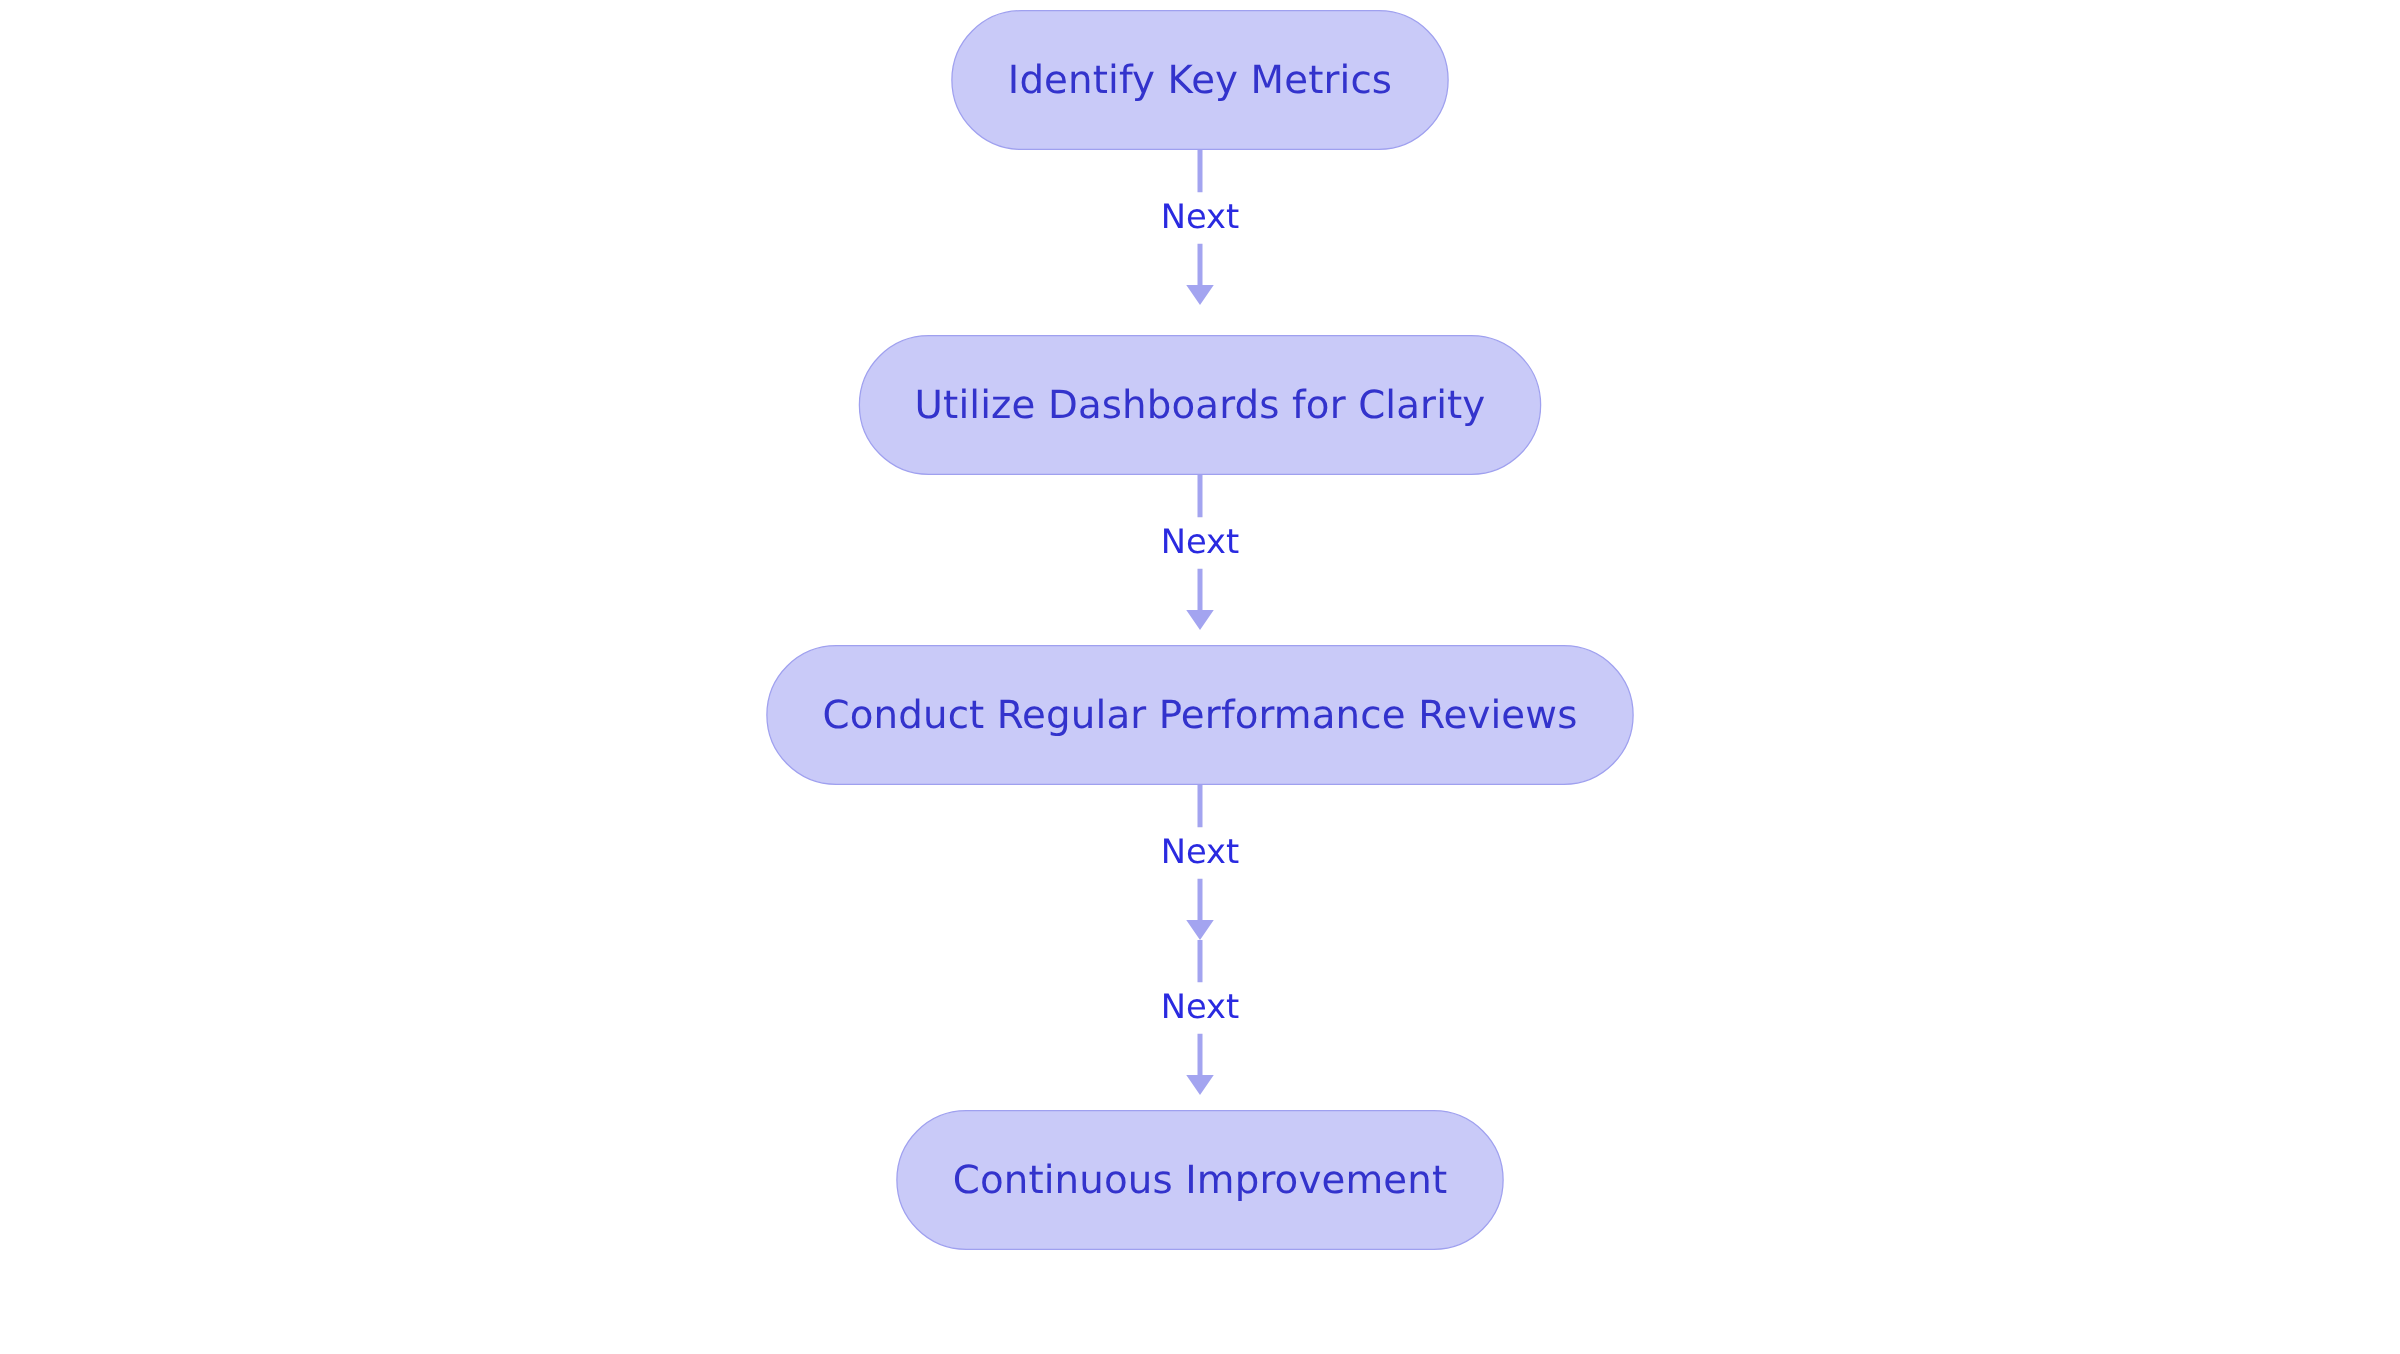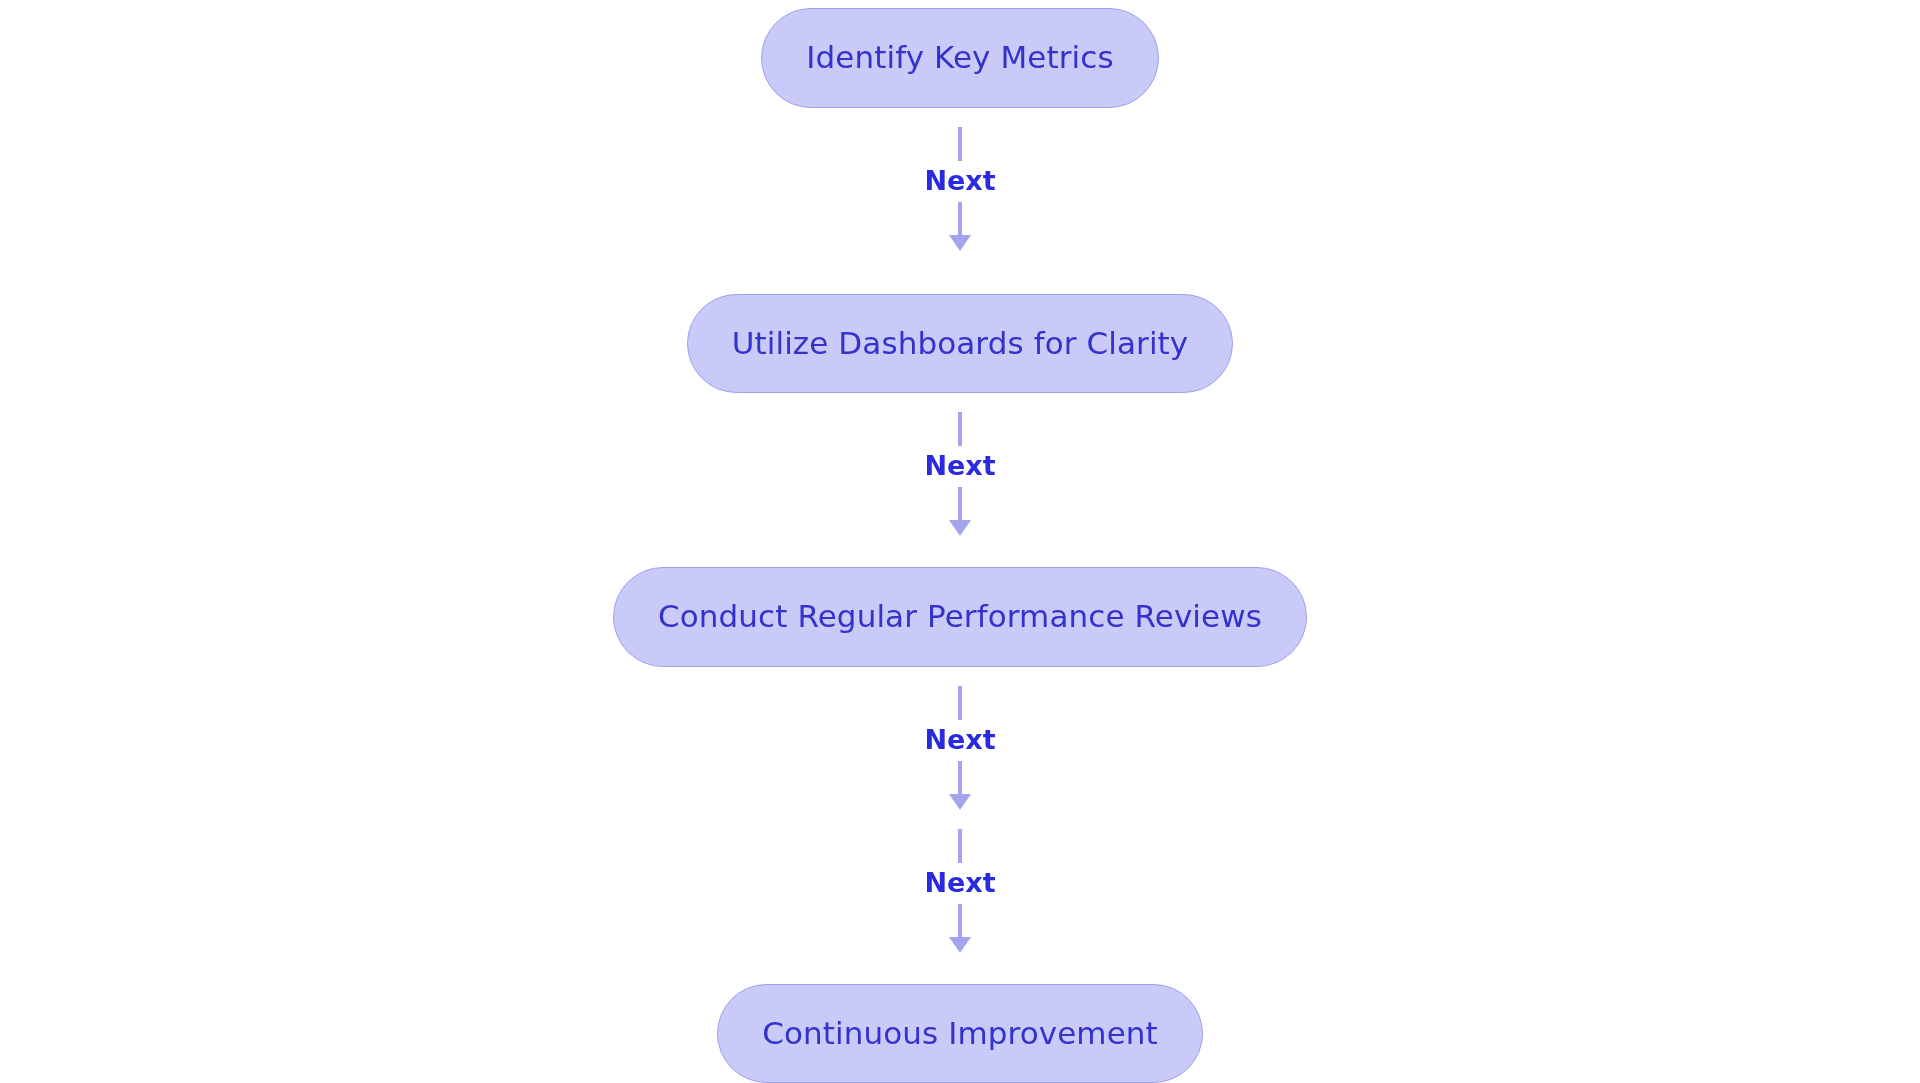--- a/index.html
+++ b/index.html
@@ -23,21 +23,20 @@
 
   .flow-column {
     position: absolute;
     left: 0;
     top: 0;
     width: 1920px;
     height: 1083px;
     display: flex;
     flex-direction: column;
     align-items: center;
-    gap: 19px;
   }
 
   
   .node {
     box-sizing: border-box;
     display: flex;
     align-items: center;
     justify-content: center;
     background: #c9caf8;
     border: 1.6px solid #9fa0ef;
@@ -76,21 +75,20 @@
   .edge-seg-top    { height: 36px; }
   .edge-seg-bottom { height: 36px; }
 
   .edge-label {
     color: #2a2ae0;
     font-size: 27px;
     line-height: 1;
     padding: 6px 4px 8px 4px;
     background: #ffffff;
     white-space: nowrap;
-    font-weight: bold;
   }
 
   .edge-arrow {
     width: 0;
     height: 0;
     border-left: 11px solid transparent;
     border-right: 11px solid transparent;
     border-top: 16px solid #a3a4f0;
     margin-top: -1px;
   }

